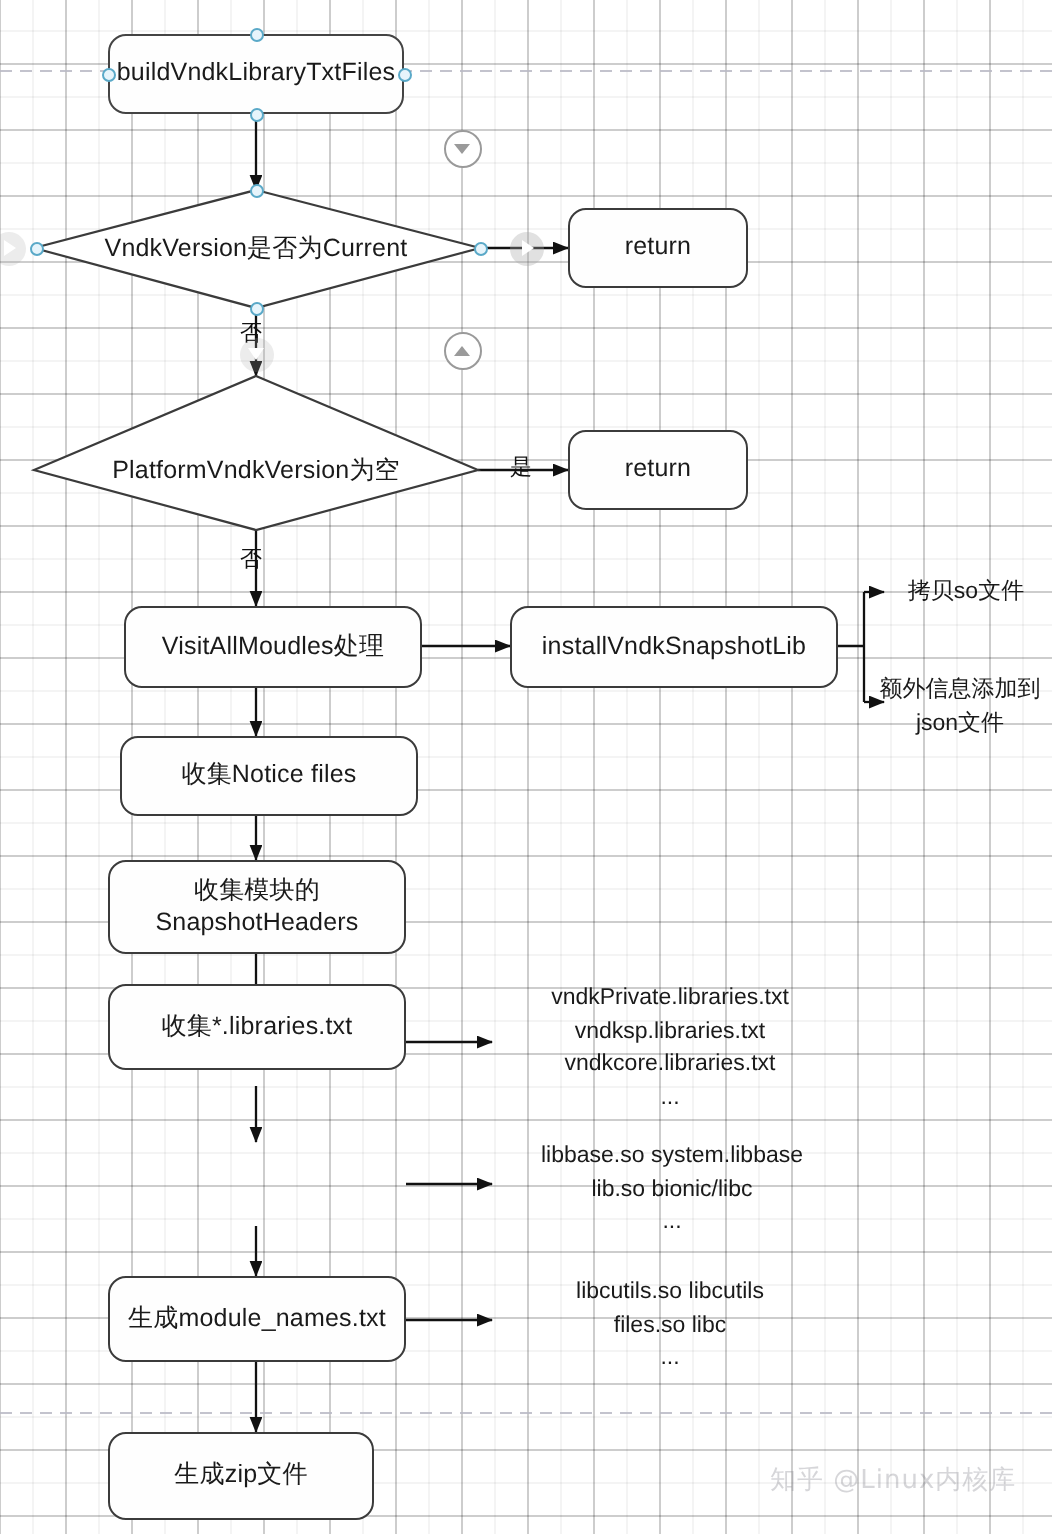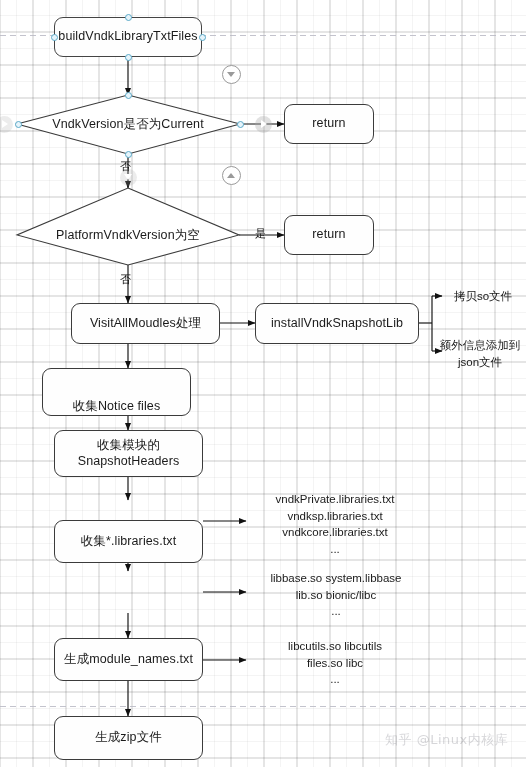--- a/index.html
+++ b/index.html
@@ -207,47 +207,47 @@
   </div>
 
   <div class="node" style="left:284px; top:104px; width:90px; height:40px;">
     <span>return</span>
   </div>
 
   <div class="node" style="left:284px; top:215px; width:90px; height:40px;">
     <span>return</span>
   </div>
 
-  <div class="node" style="left:71px; top:303px; width:149px; height:41px;">
+  <div class="node" style="left:62px; top:303px; width:149px; height:41px;">
     <span>VisitAllMoudles处理</span>
   </div>
 
   <div class="node" style="left:255px; top:303px; width:164px; height:41px;">
     <span>installVndkSnapshotLib</span>
   </div>
 
-  <div class="node" style="left:42px; top:368px; width:149px; height:48px;align-items:flex-end;">
+  <div class="node" style="left:60px; top:368px; width:149px; height:40px;">
     <span>收集Notice files</span>
   </div>
 
   <div class="node" style="left:54px; top:430px; width:149px; height:47px; white-space:pre-line;">
     <span>收集模块的
 SnapshotHeaders</span>
   </div>
 
-  <div class="node" style="left:54px; top:520px; width:149px; height:43px;">
+  <div class="node" style="left:54px; top:492px; width:149px; height:43px;">
     <span>收集*.libraries.txt</span>
   </div>
 
 
   <div class="node" style="left:54px; top:638px; width:149px; height:43px;">
     <span>生成module_names.txt</span>
   </div>
 
-  <div class="node" style="left:54px; top:716px; width:149px; height:44px;">
+  <div class="node" style="left:54px; top:716px; width:133px; height:44px;">
     <span>生成zip文件</span>
   </div>
 
   <div class="diamond-label" style="left:38px; top:112px; width:180px; height:24px;">
     <span>VndkVersion是否为Current</span>
   </div>
 
   <div class="diamond-label" style="left:38px; top:223px; width:180px; height:24px;">
     <span>PlatformVndkVersion为空</span>
   </div>

